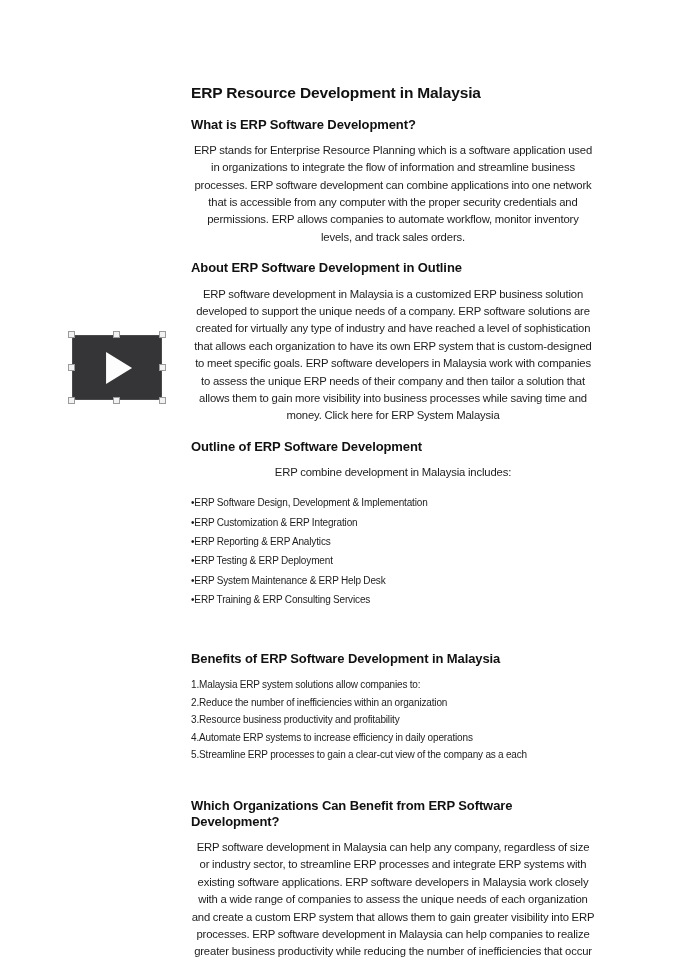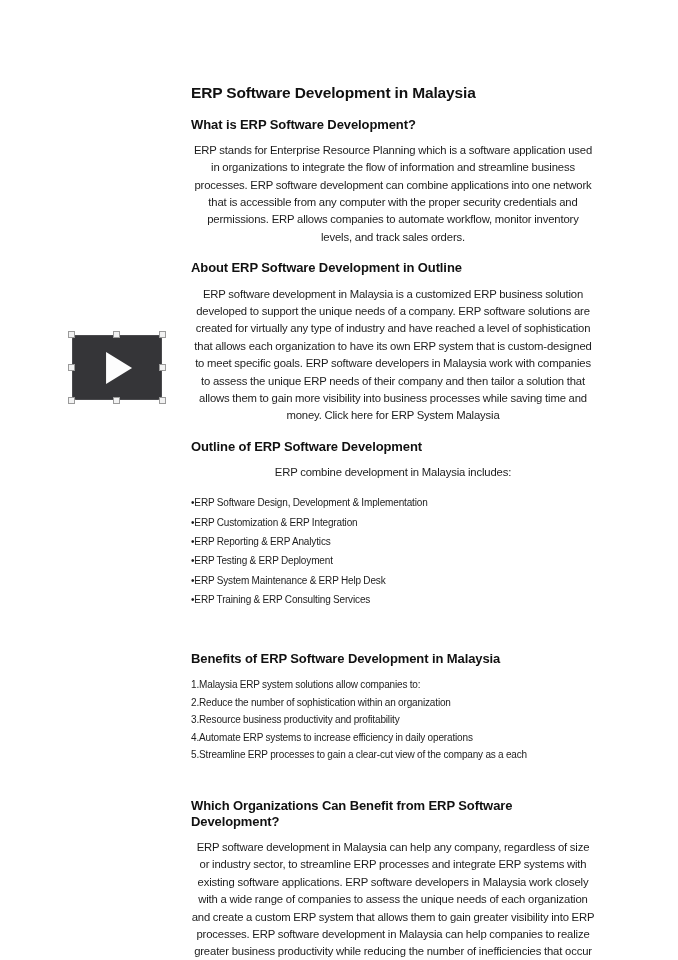--- a/index.html
+++ b/index.html
@@ -161,21 +161,21 @@
     <div class="handle tr"></div>
     <div class="handle ml"></div>
     <div class="handle mr"></div>
     <div class="handle bl"></div>
     <div class="handle bm"></div>
     <div class="handle br"></div>
   </div>
 
   <div class="doc-body">
 
-    <h1 class="doc-title">ERP Software Development in Malaysia</h1>
+    <h1 class="doc-title">ERP Resource Development in Malaysia</h1>
 
     <h2 class="doc-h2">What is ERP Software Development?</h2>
     <p class="doc-p">ERP stands for Enterprise Resource Planning which is a software application used in organizations to integrate the flow of information and streamline business processes. ERP software development can combine applications into one network that is accessible from any computer with the proper security credentials and permissions. ERP allows companies to automate workflow, monitor inventory levels, and track sales orders.</p>
 
     <h2 class="doc-h2">About ERP Software Development in Outline</h2>
     <p class="doc-p">ERP software development in Malaysia is a customized ERP business solution developed to support the unique needs of a company. ERP software solutions are created for virtually any type of industry and have reached a level of sophistication that allows each organization to have its own ERP system that is custom-designed to meet specific goals. ERP software developers in Malaysia work with companies to assess the unique ERP needs of their company and then tailor a solution that allows them to gain more visibility into business processes while saving time and money. Click here for ERP System Malaysia</p>
 
     <h2 class="doc-h2">Outline of ERP Software Development</h2>
     <p class="doc-p tight">ERP combine development in Malaysia includes:</p>
 
@@ -187,21 +187,21 @@
       <li><span class="marker">•</span><span>ERP System Maintenance &amp; ERP Help Desk</span></li>
       <li><span class="marker">•</span><span>ERP Training &amp; ERP Consulting Services</span></li>
     </ul>
 
     <div class="spacer-lg"></div>
 
     <h2 class="doc-h2">Benefits of ERP Software Development in Malaysia</h2>
 
     <ol class="doc-list">
       <li><span class="marker">1.</span><span>Malaysia ERP system solutions allow companies to:</span></li>
-      <li><span class="marker">2.</span><span>Reduce the number of sophistication within an organization</span></li>
+      <li><span class="marker">2.</span><span>Reduce the number of inefficiencies within an organization</span></li>
       <li><span class="marker">3.</span><span>Resource business productivity and profitability</span></li>
       <li><span class="marker">4.</span><span>Automate ERP systems to increase efficiency in daily operations</span></li>
       <li><span class="marker">5.</span><span>Streamline ERP processes to gain a clear-cut view of the company as a each</span></li>
     </ol>
 
     <div class="spacer-md"></div>
 
     <h2 class="doc-h2">Which Organizations Can Benefit from ERP Software Development?</h2>
     <p class="doc-p">ERP software development in Malaysia can help any company, regardless of size or industry sector, to streamline ERP processes and integrate ERP systems with existing software applications. ERP software developers in Malaysia work closely with a wide range of companies to assess the unique needs of each organization and create a custom ERP system that allows them to gain greater visibility into ERP processes. ERP software development in Malaysia can help companies to realize greater business productivity while reducing the number of inefficiencies that occur on a daily basis.</p>
 

